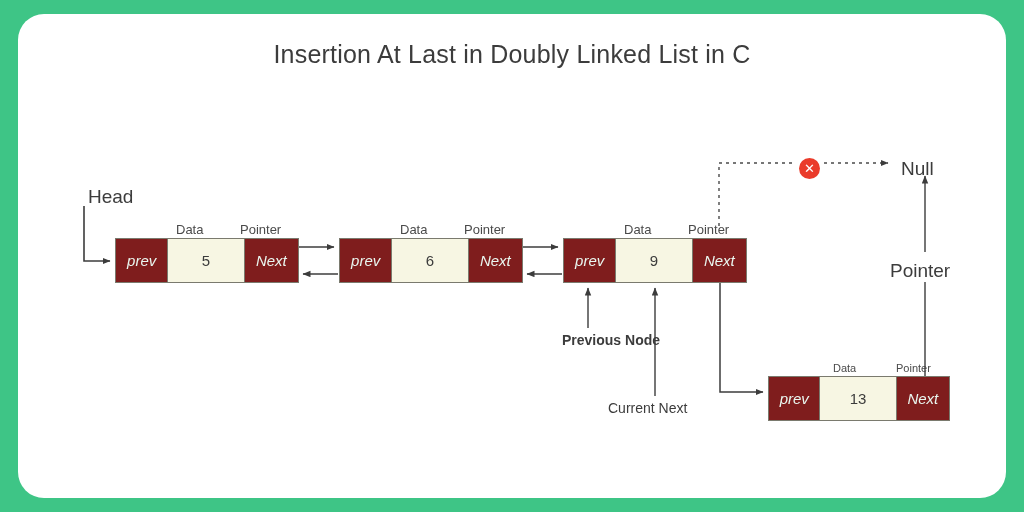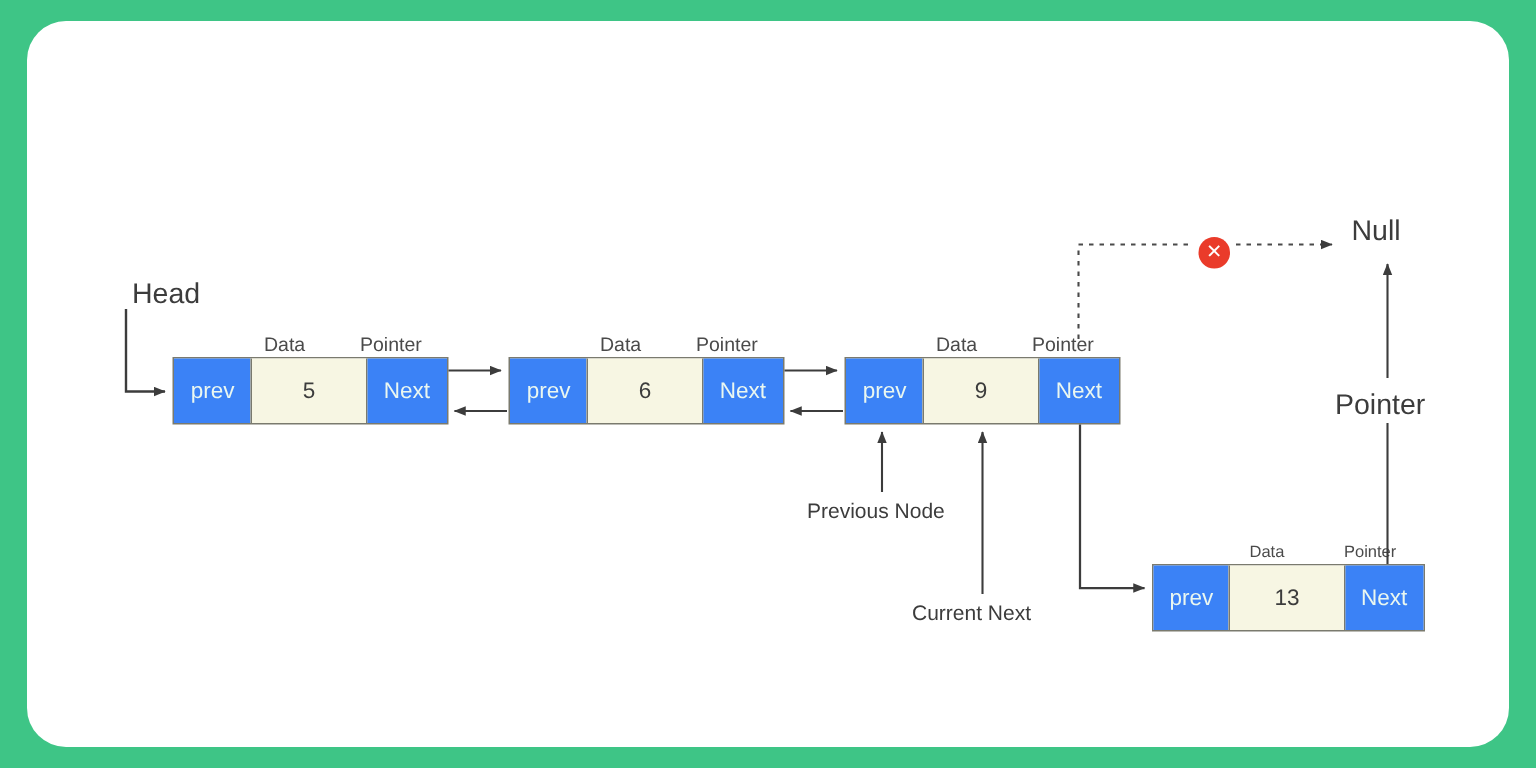--- a/index.html
+++ b/index.html
@@ -45,22 +45,23 @@
     box-sizing: border-box;
   }
   .cell {
     display: flex;
     align-items: center;
     justify-content: center;
     box-sizing: border-box;
     font-size: 15px;
   }
   .cell.ptr {
-    background: #3b82f6;
+    background: #7f1d1d;
     color: #eaf7f0;
+    font-style: italic;
   }
   .cell.data {
     background: #f7f6e3;
     color: #3c3c3c;
     border-left: 1px solid #7a7a6e;
     border-right: 1px solid #7a7a6e;
   }
   .caplabel {
     position: absolute;
     font-size: 13px;
@@ -103,20 +104,21 @@
     font-family: "DejaVu Sans", sans-serif;
   }
 </style>
 </head>
 <body>
 
 <div id="canvas">
 
   <div id="card"></div>
 
+  <div id="title">Insertion At Last in Doubly Linked List in C</div>
 
   <div class="caplabel" style="left:176px; top:222px; width:60px;">Data</div>
   <div class="caplabel" style="left:240px; top:222px; width:66px;">Pointer</div>
   <div class="node" style="left:115px; top:238px; width:184px; height:45px;">
     <div class="cell ptr" style="width:52px;">prev</div>
     <div class="cell data" style="width:78px;">5</div>
     <div class="cell ptr" style="width:54px;">Next</div>
   </div>
 
   <div class="caplabel" style="left:400px; top:222px; width:60px;">Data</div>
@@ -137,23 +139,23 @@
 
   <div class="caplabel" style="left:833px; top:362px; width:52px; font-size:11px;">Data</div>
   <div class="caplabel" style="left:896px; top:362px; width:58px; font-size:11px;">Pointer</div>
   <div class="node" style="left:768px; top:376px; width:182px; height:45px;">
     <div class="cell ptr" style="width:51px;">prev</div>
     <div class="cell data" style="width:78px;">13</div>
     <div class="cell ptr" style="width:53px;">Next</div>
   </div>
 
   <div class="bigtext" style="left:62px; top:186px;margin-left:26px;">Head</div>
-  <div class="bigtext" style="left:901px; top:144px;">Null</div>
+  <div class="bigtext" style="left:901px; top:158px;">Null</div>
   <div class="bigtext" style="left:890px; top:260px;">Pointer</div>
-  <div class="midtext" style="left:538px; top:332px;">Previous Node</div>
+  <div class="midtext" style="left:562px; top:332px;font-weight:bold;">Previous Node</div>
   <div class="midtext" style="left:608px; top:400px;">Current Next</div>
 
   <div class="xbadge" style="left:799px; top:158px;">✕</div>
 
   <svg class="overlay" viewBox="0 0 1024 512">
     <defs>
       <marker id="ah" markerWidth="9" markerHeight="9" refX="7.5" refY="3.2" orient="auto" markerUnits="userSpaceOnUse">
         <path d="M0,0 L8,3.2 L0,6.4 z" fill="#3c3c3c"></path>
       </marker>
     </defs>

